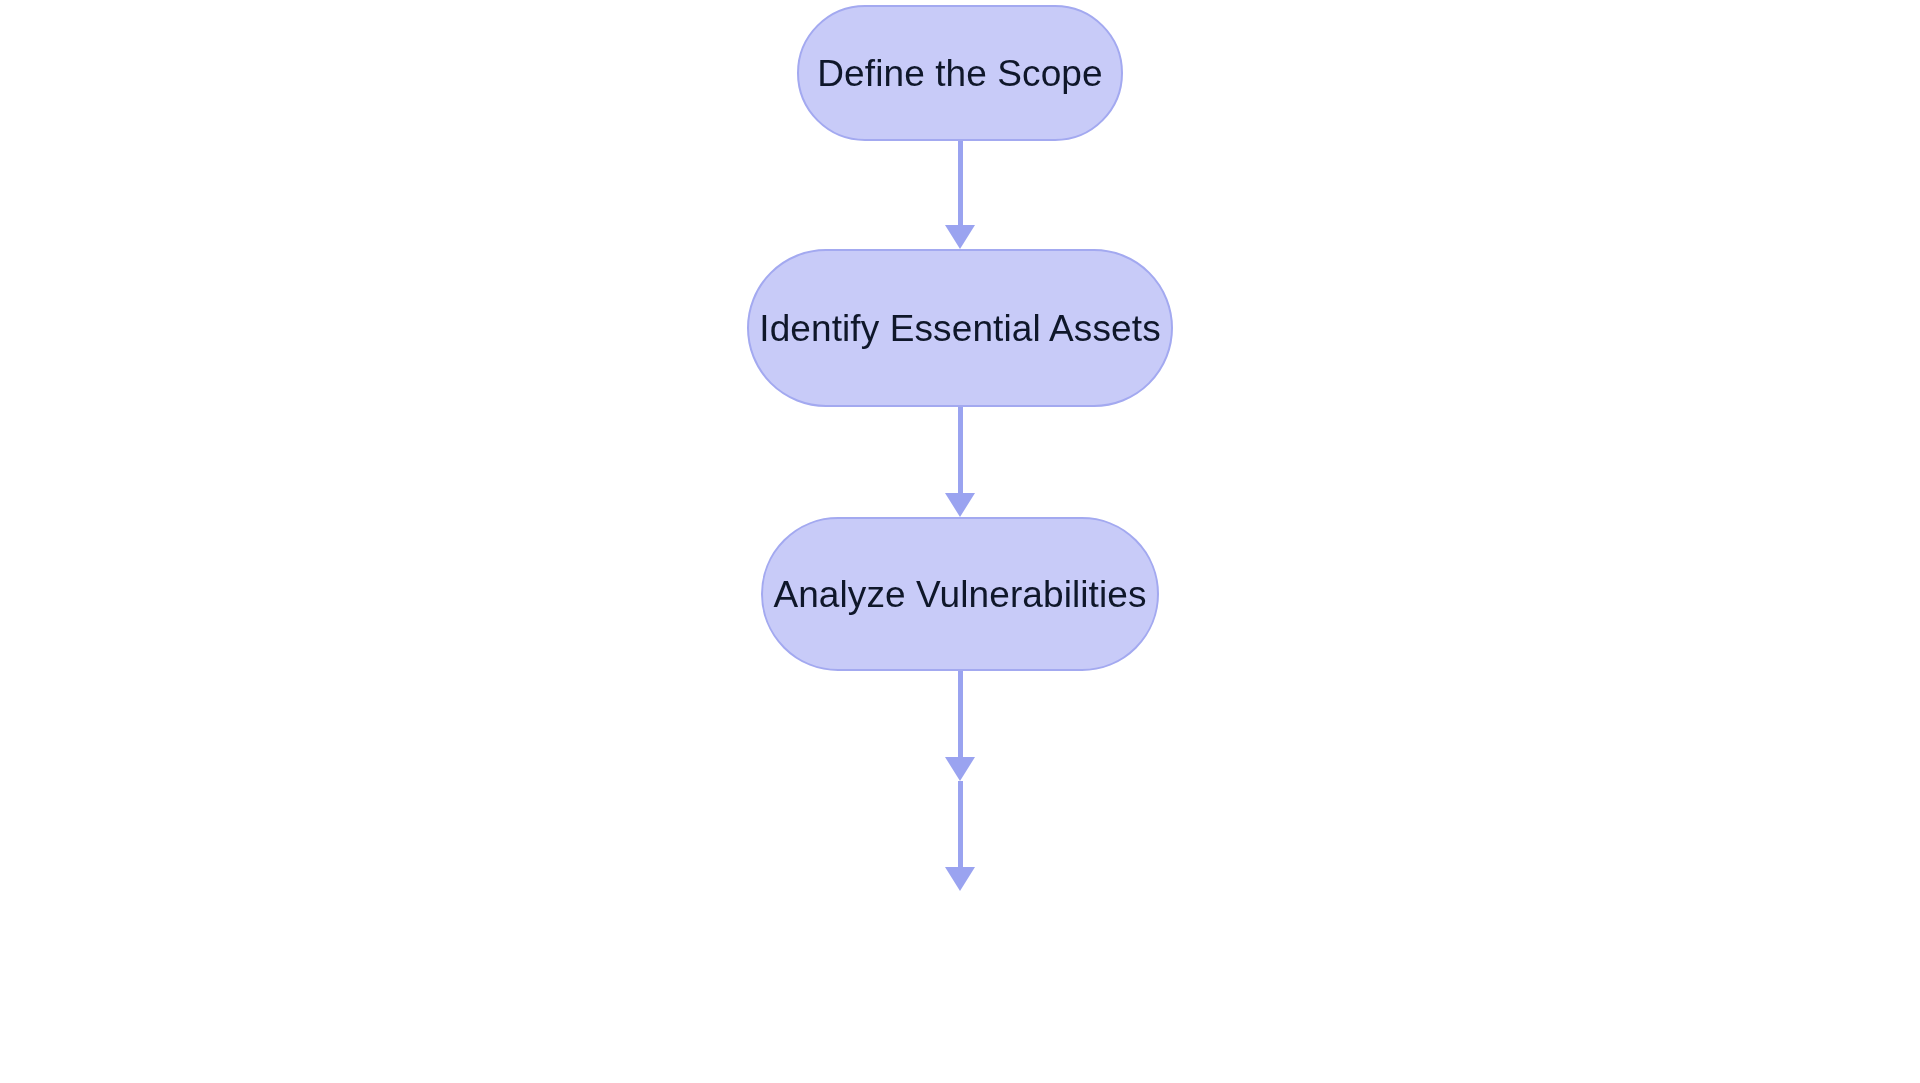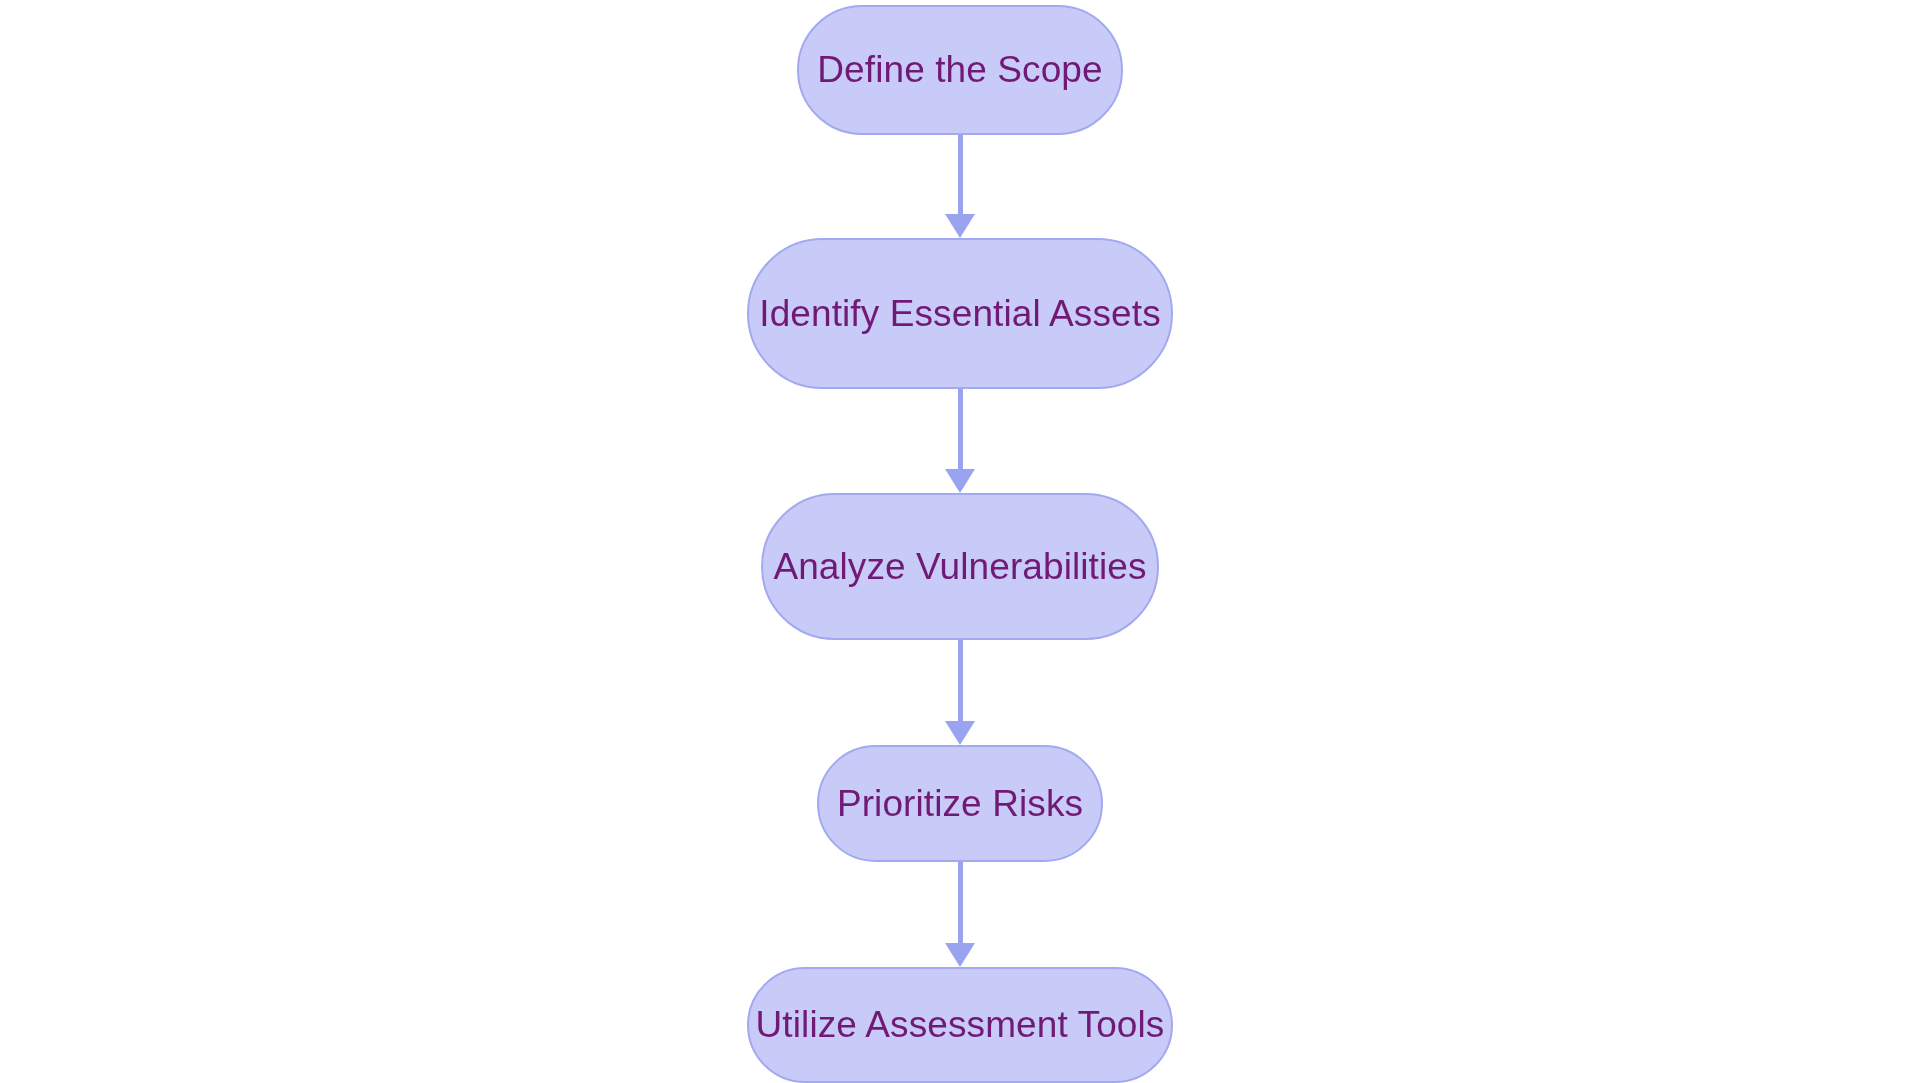--- a/index.html
+++ b/index.html
@@ -34,21 +34,21 @@
   }
 
   .flow-node {
     box-sizing: border-box;
     display: flex;
     align-items: center;
     justify-content: center;
     background: #c8cbf8;
     border: 2px solid #a3a9f0;
     border-radius: 999px;
-    color: #701a75;
+    color: #0f172a;
     font-family: "Liberation Sans", sans-serif;
     font-weight: 400;
     letter-spacing: 0.1px;
     white-space: nowrap;
     text-align: center;
   }
 
   .flow-node .node-label {
     display: block;
     line-height: 1;
@@ -121,27 +121,21 @@
 
     <div class="flow-node node-3">
       <span class="node-label">Analyze Vulnerabilities</span>
     </div>
 
     <div class="flow-connector conn-3">
       <div class="connector-line"></div>
       <div class="connector-head"></div>
     </div>
 
-    <div class="flow-node node-4">
-      <span class="node-label">Prioritize Risks</span>
-    </div>
 
     <div class="flow-connector conn-4">
       <div class="connector-line"></div>
       <div class="connector-head"></div>
     </div>
 
-    <div class="flow-node node-5">
-      <span class="node-label">Utilize Assessment Tools</span>
-    </div>
 
   </div>
 </div>
 
 </body></html>

